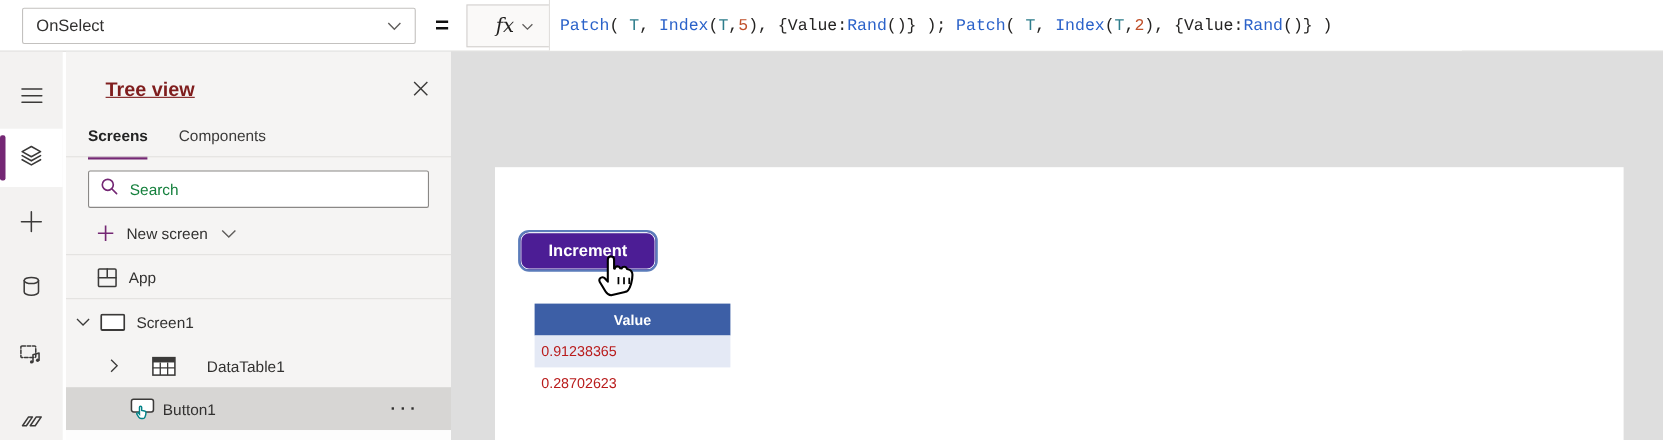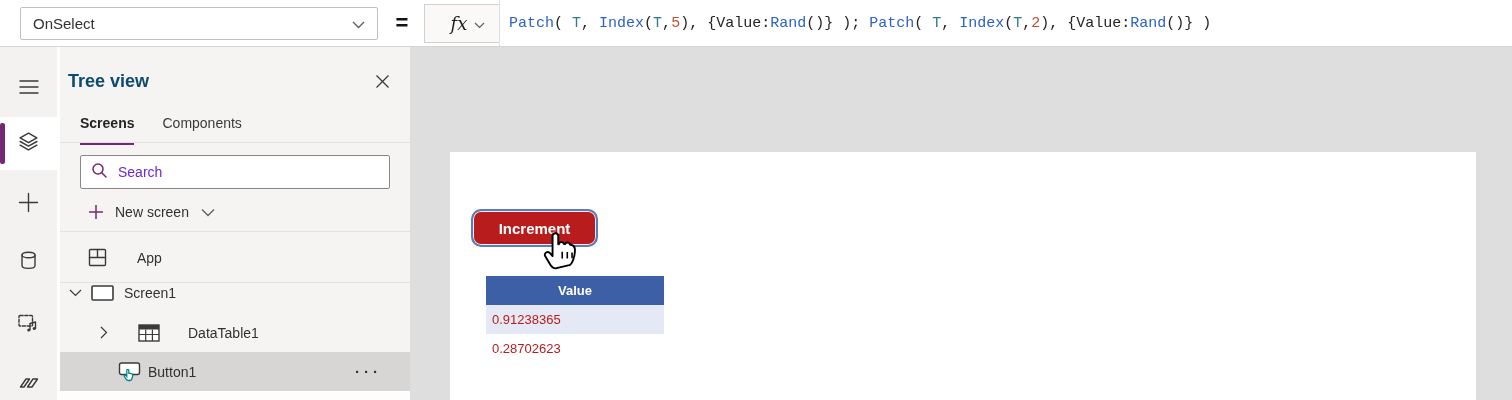--- a/index.html
+++ b/index.html
@@ -32,47 +32,47 @@
   .rail { position:absolute; left:0; top:47px; width:57px; height:353px; background:#f3f2f1; }
   .rail-item { position:absolute; left:0; width:57px; height:48px; display:flex; align-items:center;
                justify-content:center; cursor:pointer; }
   .rail-item.sel { background:#fff; height:53px; }
   .rail-sel-bar { position:absolute; left:0; top:6px; width:5px; height:41px; background:#742774;
                   border-radius:2px; }
   .icon-stroke { stroke:#3b3a39; fill:none; stroke-width:1.4; stroke-linejoin:round; stroke-linecap:round; }
 
   
   .panel { position:absolute; left:60px; top:47px; width:350px; height:353px; background:#f5f4f3; }
-  .panel-title { position:absolute; left:8px; top:24px; font-size:18px; font-weight:700; color:#0c4a6e; }
+  .panel-title { position:absolute; left:36px; top:24px; font-size:18px; font-weight:700; color:#7f1d1d;text-decoration:underline; }
   .close-btn { position:absolute; right:18px; top:26px; width:20px; height:20px; display:flex;
                align-items:center; justify-content:center; cursor:pointer; }
   .tabs { position:absolute; left:20px; top:68px; height:30px; display:flex; gap:28px; }
   .tab { font-size:14px; color:#3b3a39; cursor:pointer; padding-bottom:19px; }
   .tab.active { font-weight:700; color:#242424; border-bottom:3px solid #742774; }
   .tabs-rule { position:absolute; left:0; top:95px; width:350px; height:1px; background:#e3e1df; }
   .searchbox { position:absolute; left:20px; top:108px; width:310px; height:34px; background:#fff;
                border:1px solid #8a8886; border-radius:2px; display:flex; align-items:center;
                padding:0 10px; gap:10px; }
-  .searchbox .ph { font-size:14px; color:#6d28d9; }
+  .searchbox .ph { font-size:14px; color:#15803d; }
   .row { position:absolute; left:0; width:350px; display:flex; align-items:center; cursor:pointer; }
   .row-newscreen { top:146px; height:39px; border-bottom:1px solid #e3e1df; }
-  .row-app      { top:186px; height:50px; border-bottom:1px solid #e3e1df;gap:20px; }
+  .row-app      { top:186px; height:39px; border-bottom:1px solid #e3e1df; }
   .row-screen1  { top:226px; height:40px; }
   .row-table1   { top:266px; height:39px;gap:20px; }
   .row-button1  { top:305px; height:39px; background:#d7d6d4; }
   .row-label { font-size:14px; color:#323130; }
   .panel-bottom { position:absolute; left:0; top:344px; width:350px; height:9px; background:#fdfdfd; }
   .more-dots { position:absolute; right:28px; font-size:15px; font-weight:700; color:#323130;
                letter-spacing:4px; cursor:pointer; }
 
   
   .canvas-bg { position:absolute; left:410px; top:47px; width:1102px; height:353px; background:#dedede; }
   .screen-canvas { position:absolute; left:450px; top:152px; width:1026px; height:248px; background:#fff; }
   .inc-btn { position:absolute; left:471px; top:209px; width:127px; height:38px; border-radius:10px;
-             background:#b91c1c; border:2px solid #5b7cba; box-shadow:0 0 0 1px #e8edf6 inset;
+             background:#4c1d95; border:2px solid #5b7cba; box-shadow:0 0 0 1px #e8edf6 inset;
              color:#fff; font-size:15px; font-weight:700; display:flex; align-items:center;
              justify-content:center; cursor:pointer; font-family:"Liberation Sans", sans-serif; }
   .cursor-hand { position:absolute; left:541px; top:224px; width:38px; height:46px; pointer-events:none; }
   .dtable { position:absolute; left:486px; top:276px; width:178px; }
   .dtable-header { height:29px; background:#3D5FA6; color:#fff; font-size:13px; font-weight:700;
                    display:flex; align-items:center; justify-content:center; cursor:pointer; }
   .dtable-row { height:29px; display:flex; align-items:center; padding-left:6px; font-size:13px;
                 color:#b91c1c; cursor:pointer; }
   .dtable-row.hl { background:#E4E9F5; }
 </style>

